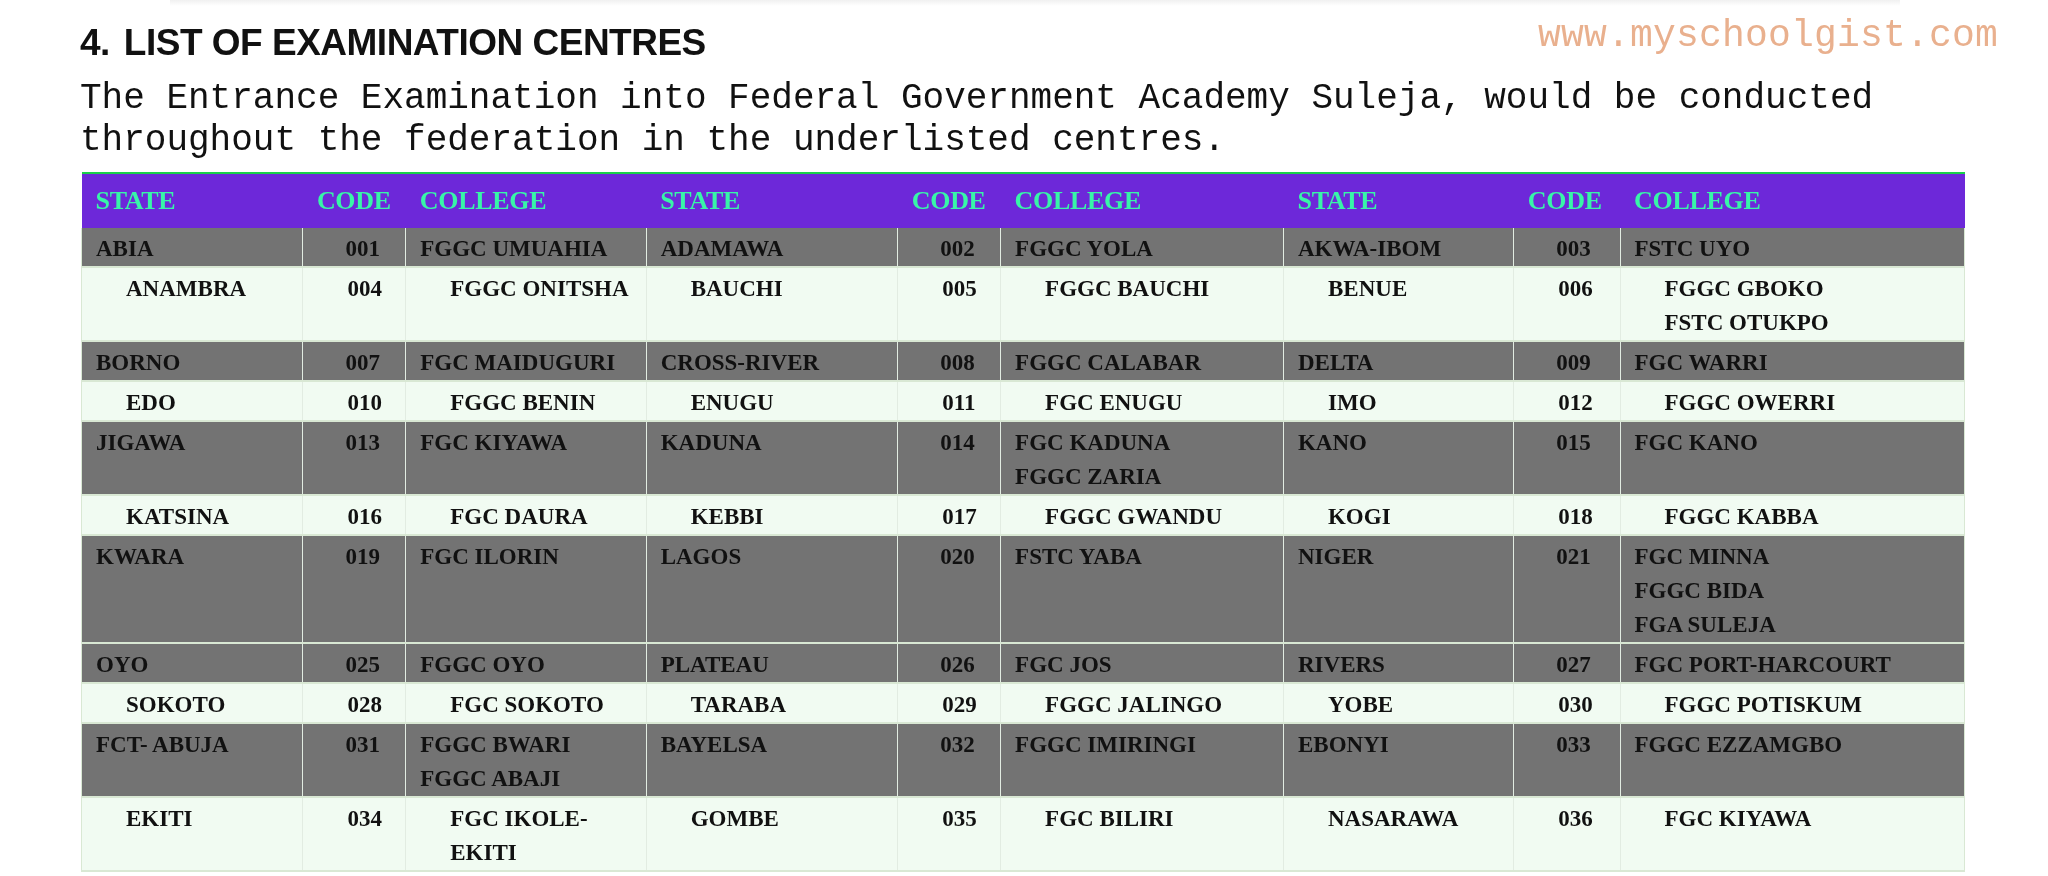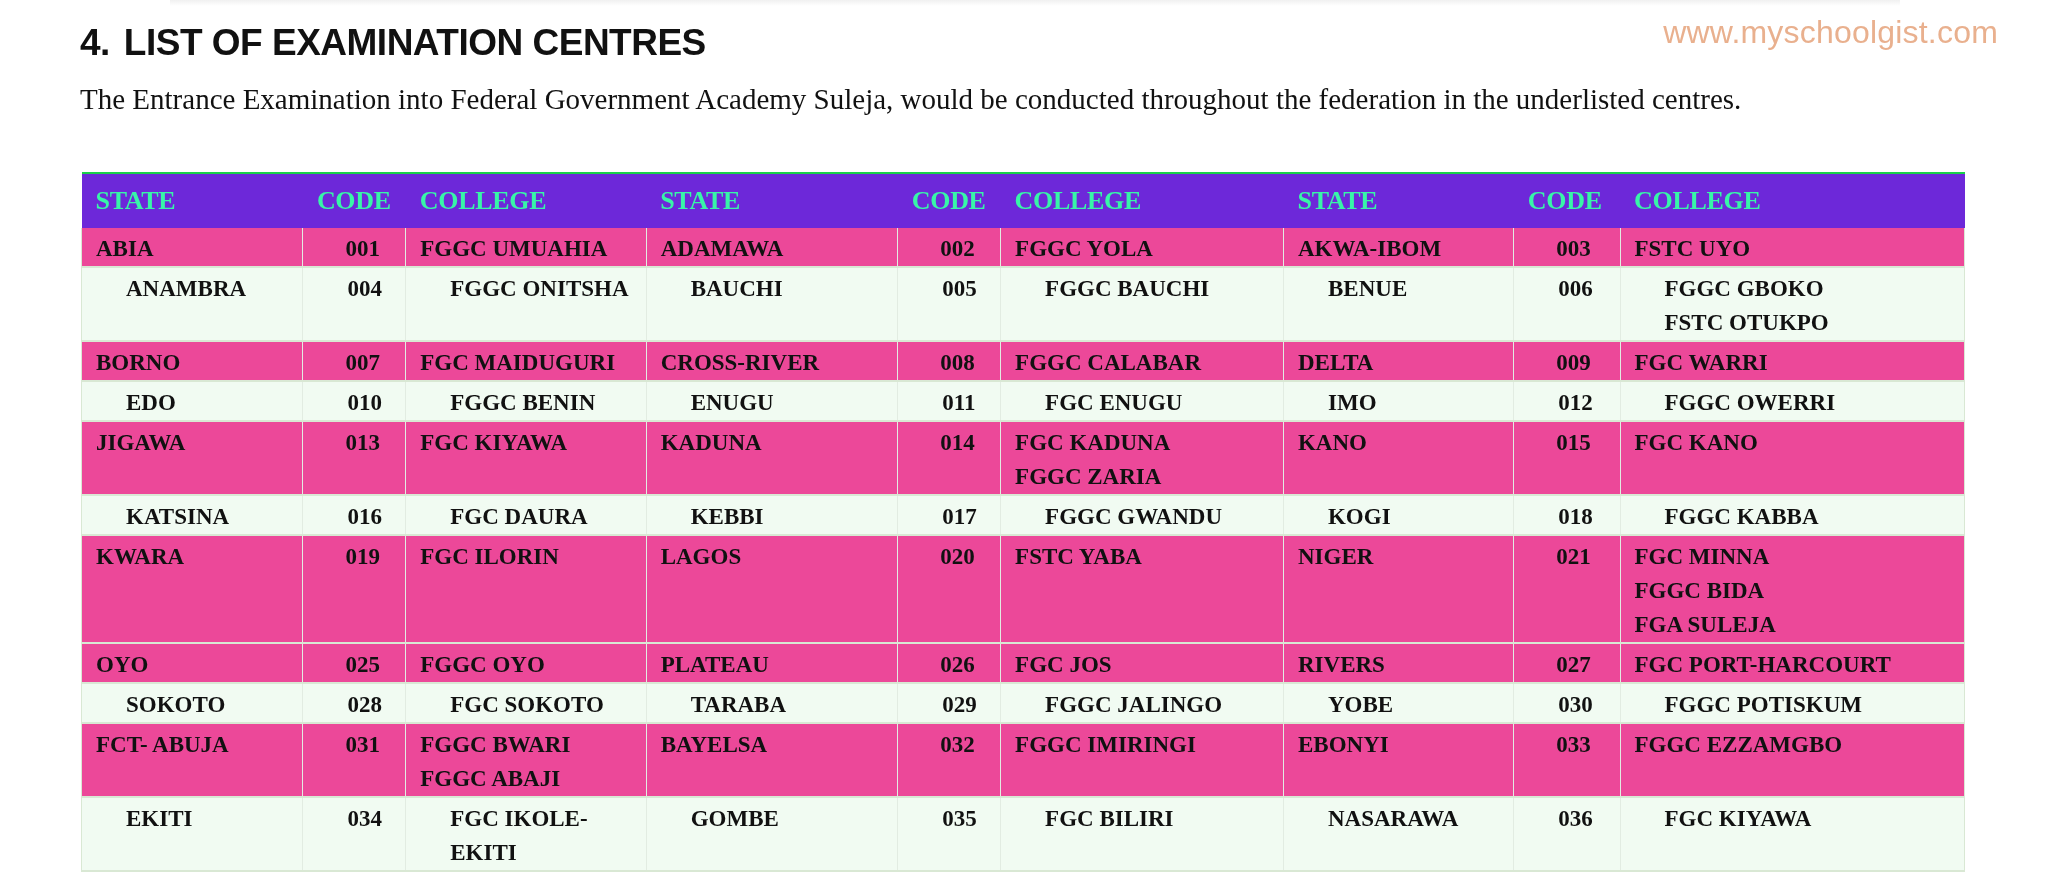--- a/index.html
+++ b/index.html
@@ -6,52 +6,52 @@
   body {
     width: 2048px; height: 876px; background: #ffffff; position: relative; overflow: hidden;
     font-family: "Liberation Serif", "DejaVu Serif", serif; color: #111;
   }
   .topline {
     position: absolute; left: 170px; top: 0; width: 1730px; height: 6px;
     background: linear-gradient(#f0f0f0, #ffffff);
   }
   .watermark {
     position: absolute; right: 50px; top: 14px;
-    font-family: Liberation Sans, sans-serif;
-    font-size: 32px; color: #e9b08e; letter-spacing: 0.2px;
+    font-family: Liberation Mono, monospace;
+    font-size: 38px; color: #e9b08e; letter-spacing: 0.2px;
   }
   .heading {
     position: absolute; left: 80px; top: 22px;
     font-family: "Liberation Sans", "DejaVu Sans", sans-serif;
     font-weight: bold; font-size: 37px; color: #111; letter-spacing: -0.5px;
   }
   .heading .num { margin-right: 14px; }
   .intro {
     position: absolute; left: 80px; top: 78px; width: 1880px;
-    font-size: 29px; line-height: 42px; color: #111;
+    font-size: 36px; line-height: 42px; color: #111; font-family: Liberation Mono, monospace;
   }
   table.centres {
     position: absolute; left: 81px; top: 172px; width: 1884px;
     border-collapse: collapse; table-layout: fixed;
     font-family: "Liberation Serif", "DejaVu Serif", serif;
     font-weight: bold; font-size: 23px;
   }
   table.centres th {
     background: #6d28d9; color: #38f5a8; text-align: left;
     height: 54px; padding: 0 0 0 14px; font-size: 26px; letter-spacing: -0.3px;
     border-top: 2px solid #1ad04a;
   }
   table.centres th.code { padding-left: 14px; }
   table.centres td {
     vertical-align: top; padding: 4px 0 0 14px; line-height: 34px;
     border-left: 1px solid #e2ece2; border-bottom: 2px solid #d9e8d4;
     color: #111;
   }
   table.centres td.code { padding-left: 42px; }
-  table.centres tr.even td { background: #ec4899; }
+  table.centres tr.even td { background: #737373; }
   table.centres tr.odd td { background: #f1fbf2; padding-left: 44px; }
   table.centres td:first-child { border-left: 1px solid #d9e8d4; }
   table.centres td:last-child { border-right: 1px solid #d9e8d4; margin-top: 32px; }
   .cl { display: block; font-family: Liberation Serif, serif; }
 </style>
 </head>
 <body>
 
 <div class="topline"></div>
 <div class="watermark">www.myschoolgist.com</div>

